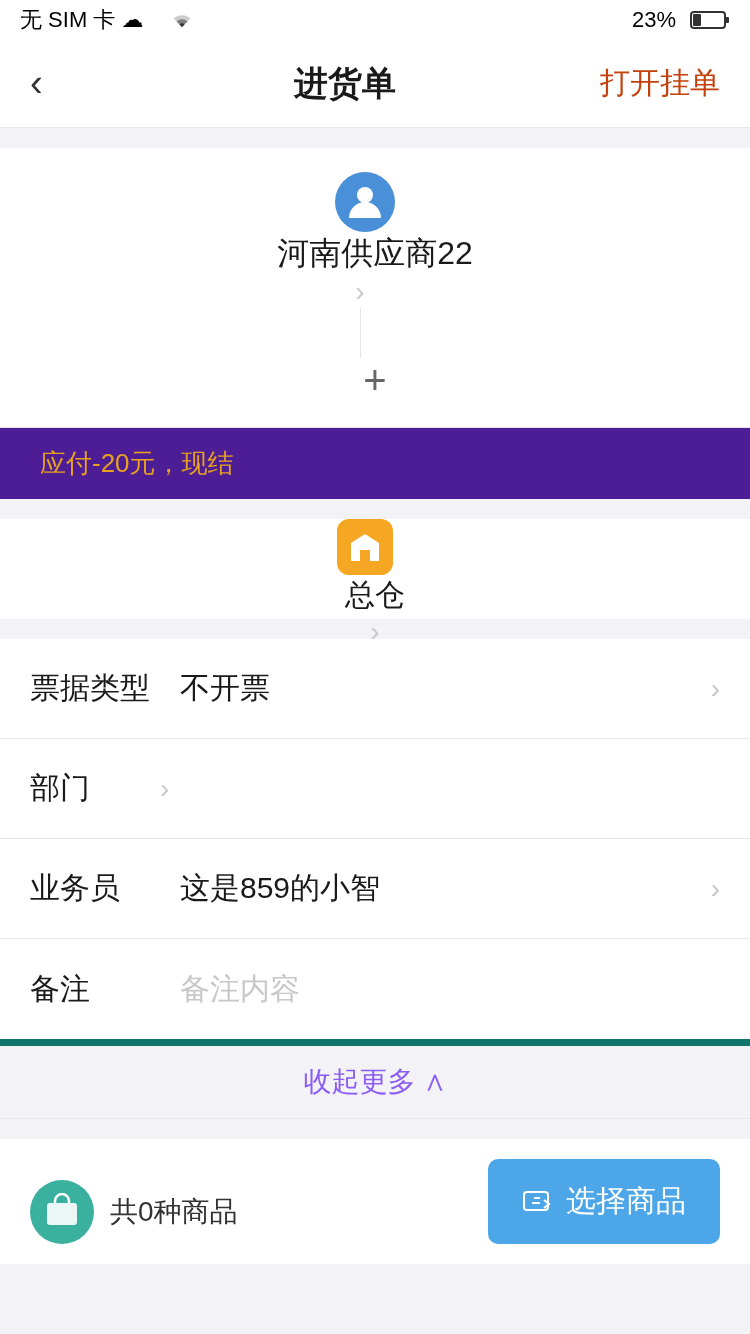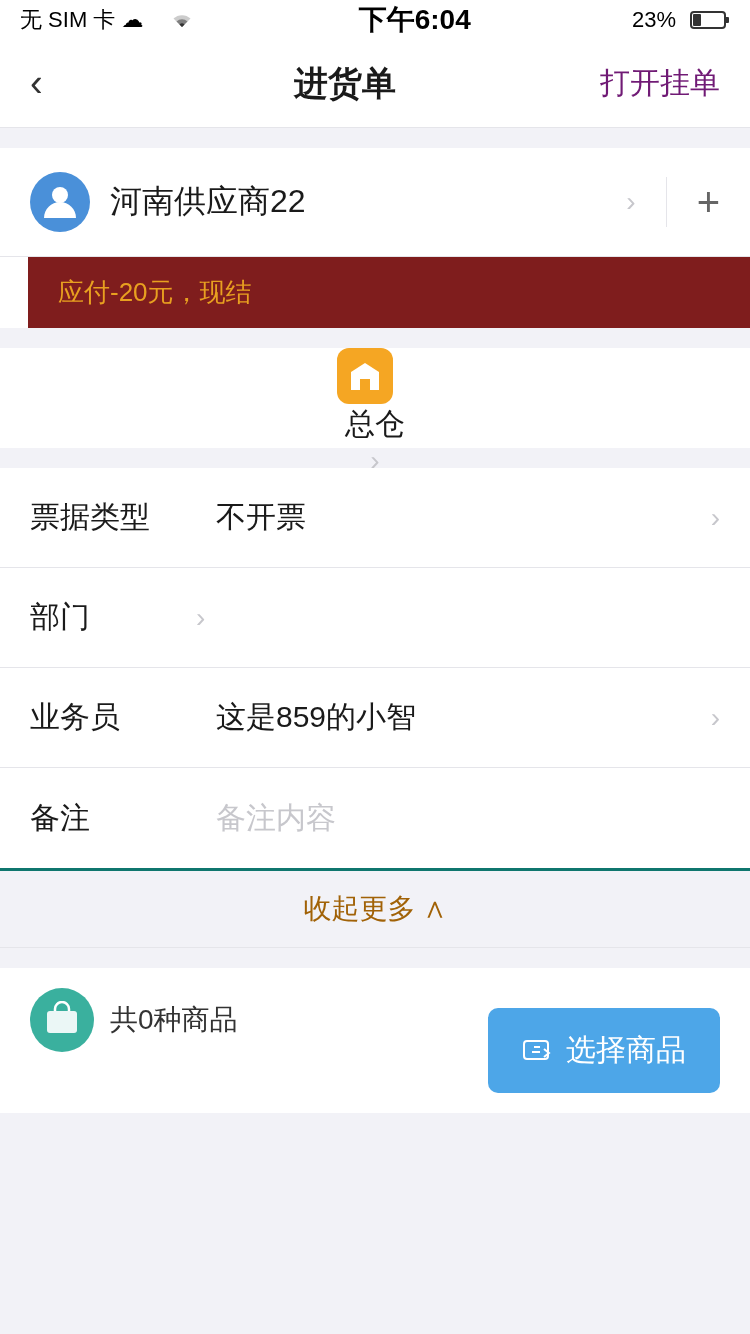--- a/index.html
+++ b/index.html
@@ -45,21 +45,21 @@
       cursor: pointer;
       width: 60px;
     }
     .nav-title {
       font-size: 34px;
       font-weight: 600;
       color: #1a1a1a;
     }
     .nav-action {
       font-size: 30px;
-      color: #701a75;
+      color: #c2410c;
       font-weight: 400;
     }
 
     
     .section-gap {
       height: 20px;
       background: #f2f2f7;
     }
 
     
@@ -68,20 +68,21 @@
       margin: 0;
     }
 
     
     .supplier-row {
       display: flex;
       align-items: center;
       padding: 24px 30px;
       background: #fff;
       border-bottom: 1px solid #e5e5ea;
+      flex-direction: column;
     }
     .supplier-avatar {
       width: 60px;
       height: 60px;
       border-radius: 50%;
       background: #4a90d9;
       display: flex;
       align-items: center;
       justify-content: center;
       margin-right: 20px;
@@ -106,26 +107,25 @@
       margin-right: 30px;
     }
     .supplier-add {
       font-size: 40px;
       color: #666;
       font-weight: 300;
     }
 
     
     .notice-banner {
-      background: #7f1d1d;
-      padding: 18px 30px;
+      background: #4c1d95;
+      padding: 18px 40px;
       font-size: 26px;
       color: #e8a020;
       border-bottom: none;
-      margin-left: 28px;
     }
 
     
     .row-item {
       display: flex;
       align-items: center;
       padding: 0 30px;
       height: 100px;
       background: #fff;
       border-bottom: 1px solid #e5e5ea;
@@ -159,21 +159,20 @@
       background: #fff;
       margin: 0;
     }
     .form-row {
       display: flex;
       align-items: center;
       padding: 0 30px;
       height: 100px;
       border-bottom: 1px solid #e5e5ea;
       cursor: pointer;
-      gap: 36px;
     }
     .form-row:last-child { border-bottom: none; }
     .form-key {
       font-size: 30px;
       color: #1a1a1a;
       width: 130px;
       flex-shrink: 0;
     }
     .form-value {
       font-size: 30px;
@@ -190,32 +189,32 @@
     }
 
     
     .collapse-toggle {
       background: #f2f2f7;
       height: 80px;
       display: flex;
       align-items: center;
       justify-content: center;
       font-size: 28px;
-      color: #a16207;
-      cursor: pointer;
-      border-top: 3px solid #0f766e;
+      color: #8b5cf6;
+      cursor: pointer;
+      border-top: 7px solid #0f766e;
       border-bottom: 1px solid #e5e5ea;
     }
 
     
     .bottom-bar {
       background: #fff;
       padding: 20px 30px;
       display: flex;
-      align-items: flex-start;
+      align-items: flex-end;
       justify-content: space-between;
     }
     .product-count-area {
       display: flex;
       align-items: center;
       gap: 16px;
     }
     .product-icon-circle {
       width: 64px;
       height: 64px;
@@ -234,42 +233,40 @@
       background: #4da6e8;
       color: #fff;
       font-size: 30px;
       padding: 22px 34px;
       border-radius: 10px;
       display: flex;
       align-items: center;
       gap: 12px;
       cursor: pointer;
       border: none;
-      margin-top: 20px;
     }
     .select-product-btn svg { width: 32px; height: 32px; }
 
     .main-bg {
       min-height: 300px;
       background: #f2f2f7;
     }
   </style>
 </head>
 <body>
 
 <div class="status-bar">
   <div class="status-left">
     <span>无 SIM 卡 ☁</span>
     <svg width="30" height="22" viewBox="0 0 30 22">
       <path d="M15 18l2.5-2.5a3.5 3.5 0 00-5 0L15 18z" fill="#333"></path>
       <path d="M15 18l5.5-5.5a7.8 7.8 0 00-11 0L15 18z" fill="#333" opacity="0.5"></path>
       <path d="M15 18l8.5-8.5a12.5 12.5 0 00-17 0L15 18z" fill="#333" opacity="0.25"></path>
     </svg>
   </div>
-  <div class="status-center">下午6:04</div>
   <div class="status-right">
     <span>23%</span>
     <svg width="40" height="22" viewBox="0 0 40 22">
       <rect x="1" y="3" width="34" height="16" rx="3" ry="3" stroke="#333" stroke-width="2" fill="none"></rect>
       <rect x="35" y="8" width="4" height="6" rx="1" fill="#333"></rect>
       <rect x="3" y="5" width="8" height="12" rx="1" fill="#333"></rect>
     </svg>
   </div>
 </div>
 

